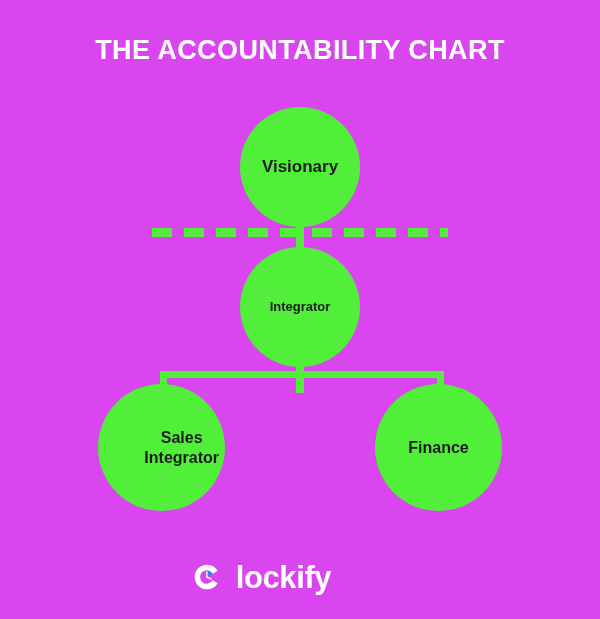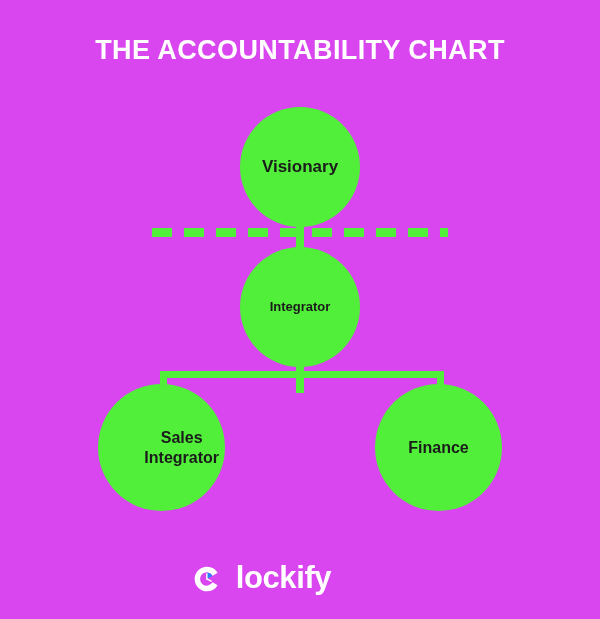--- a/index.html
+++ b/index.html
@@ -160,21 +160,21 @@
     height: 22px;
   }
 
   
   #brand-logo {
     position: absolute;
     left: 0;
     top: 562px;
     width: 524px;
     display: flex;
-    align-items: flex-end;
+    align-items: flex-start;
     justify-content: center;
     gap: 14px;
     z-index: 3;
   }
   #brand-mark {
     display: block;
     width: 28px;
     height: 28px;
     margin-right: 1px;
     margin-top: 1px;

